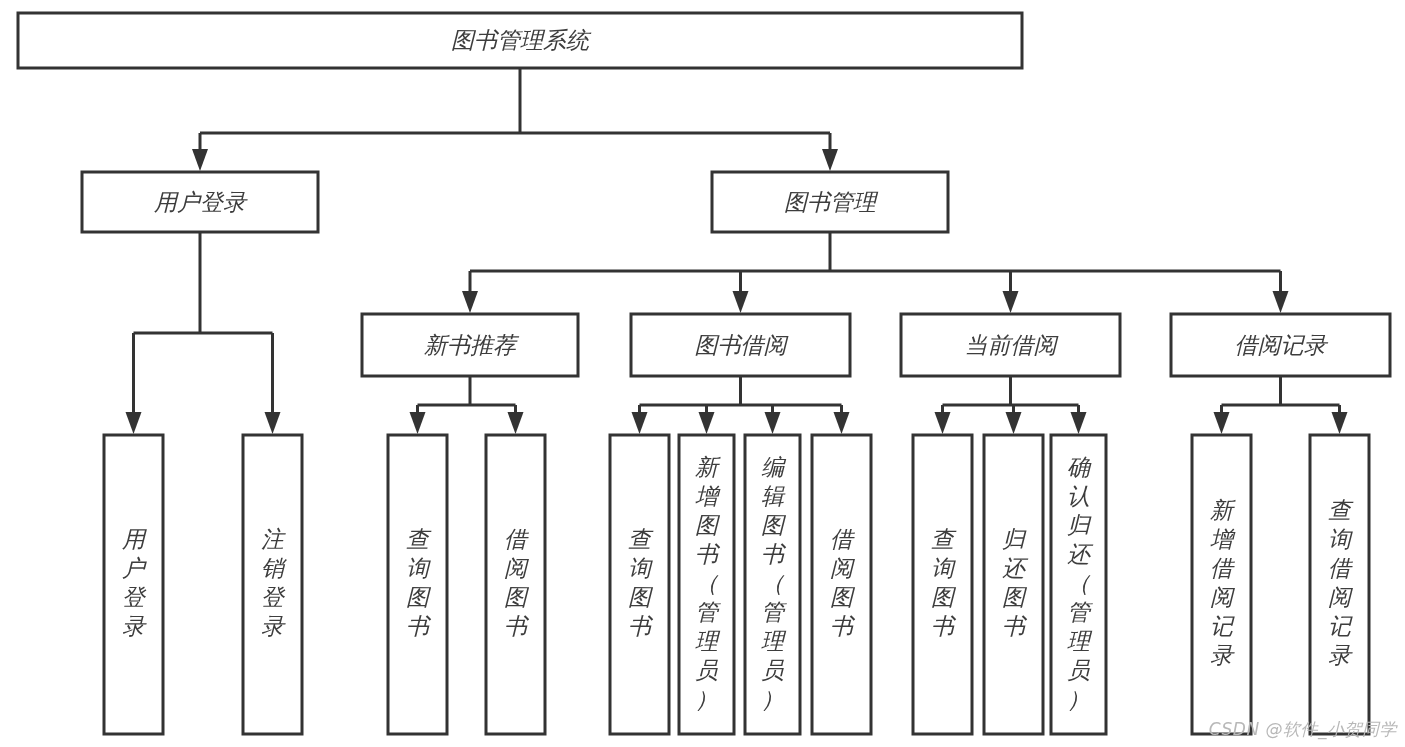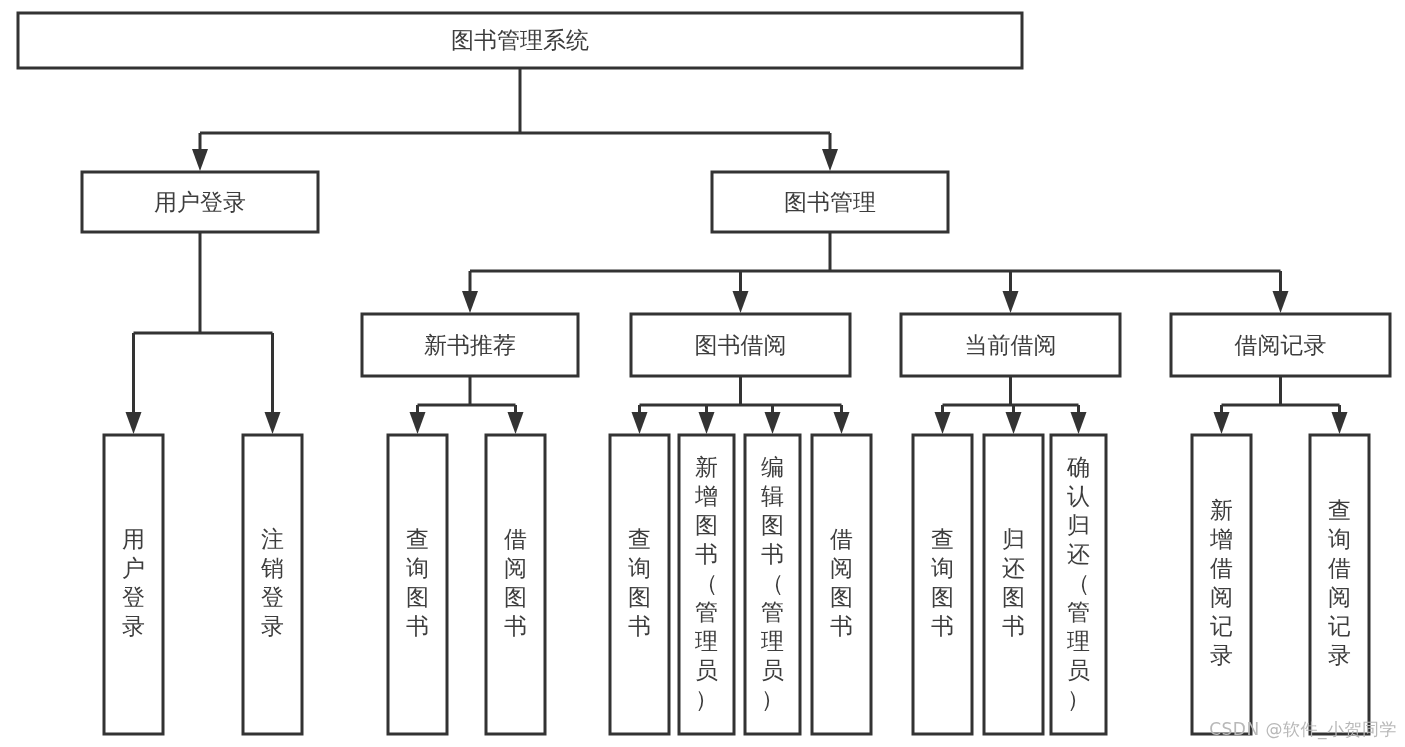--- a/index.html
+++ b/index.html
@@ -11,20 +11,21 @@
     width: 1405px;
     height: 747px;
     font-family: "DejaVu Sans", "Liberation Sans", sans-serif;
     overflow: hidden;
     position: relative;
   }
   #diagram-root {
     position: relative;
     width: 1405px;
     height: 747px;
+    font-style: italic;
   }
   svg.diagram-canvas {
     position: absolute;
     top: 0;
     left: 0;
     width: 1405px;
     height: 747px;
     display: block;
   }
   .node-box {

